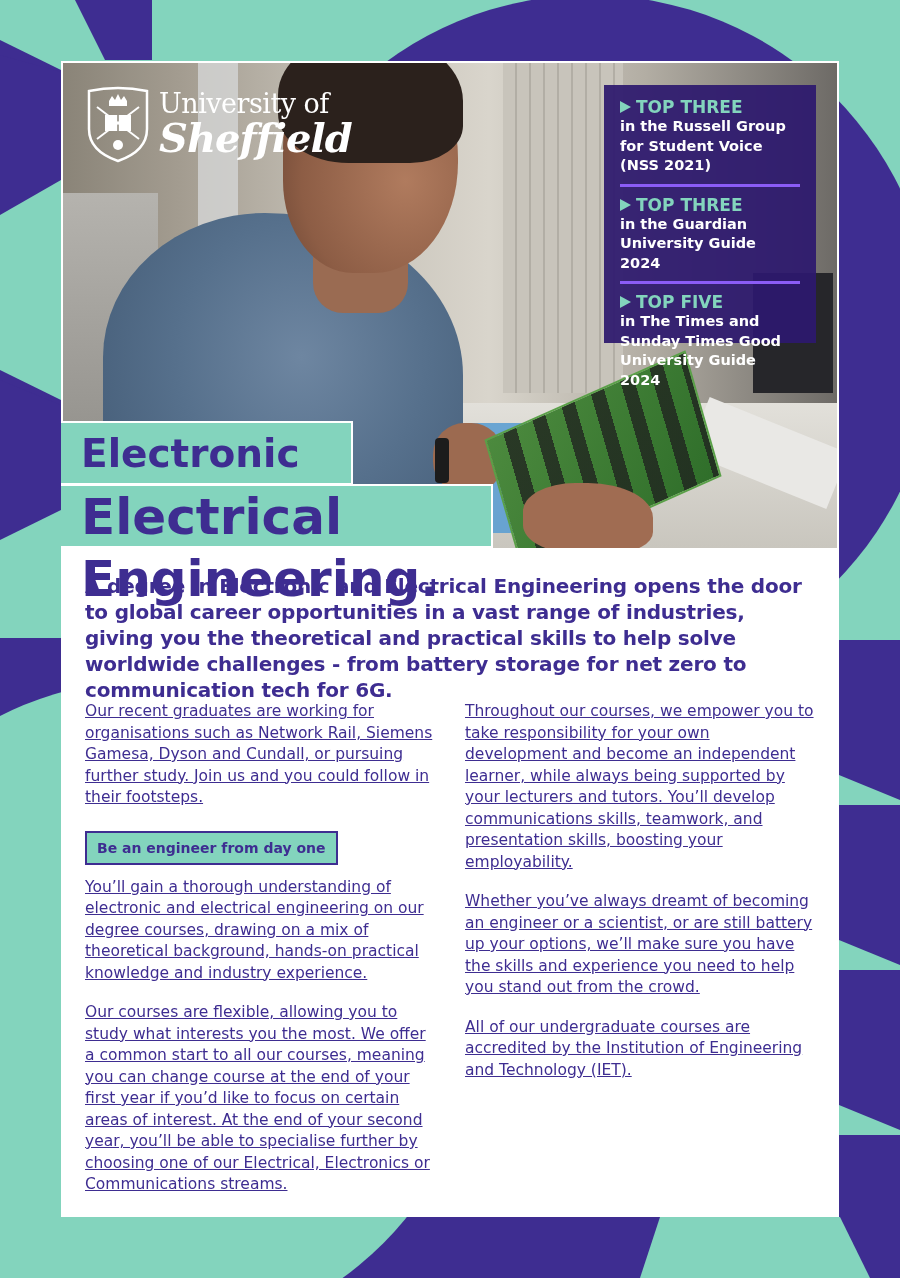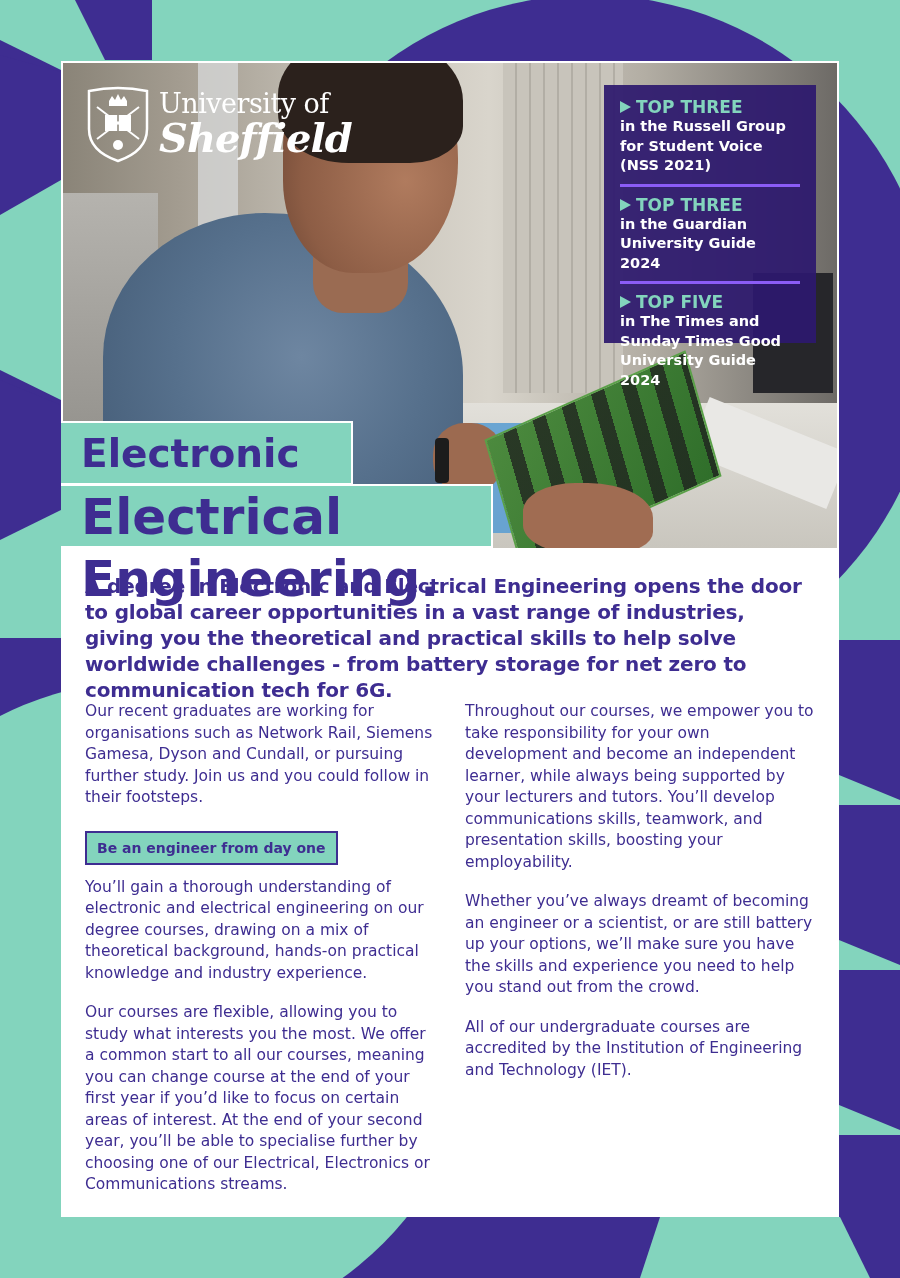--- a/index.html
+++ b/index.html
@@ -84,21 +84,21 @@
   .title-2 { left:0; top:423px; width:432px; height:64px; padding-left:20px; font-size:50px; line-height:62px; border-left:none; }
 
   .lead {
     position:absolute; left:24px; top:512px; width:720px;
     font-size:20px; line-height:26px; font-weight:bold; color:#3e2d91; letter-spacing:-0.2px;
   }
 
   .col { position:absolute; top:640px; width:350px; font-size:15.5px; line-height:21.5px; color:#3e2d91; }
   .col-left { left:24px; }
   .col-right { left:404px; }
-  .col p { margin-bottom: 18px; }
+  .col p { margin-bottom: 18px; text-decoration: underline; }
   .callout {
     display:inline-block; background:#83d4bd; border:2px solid #3e2d91; color:#3e2d91;
     font-weight:bold; font-size:14px; line-height:30px; padding: 0 10px; margin: 4px 0 12px 0;
   }
 </style>
 </head>
 <body>
 
 <div class="bg">
   <svg viewBox="0 0 900 1278" xmlns="http://www.w3.org/2000/svg">

